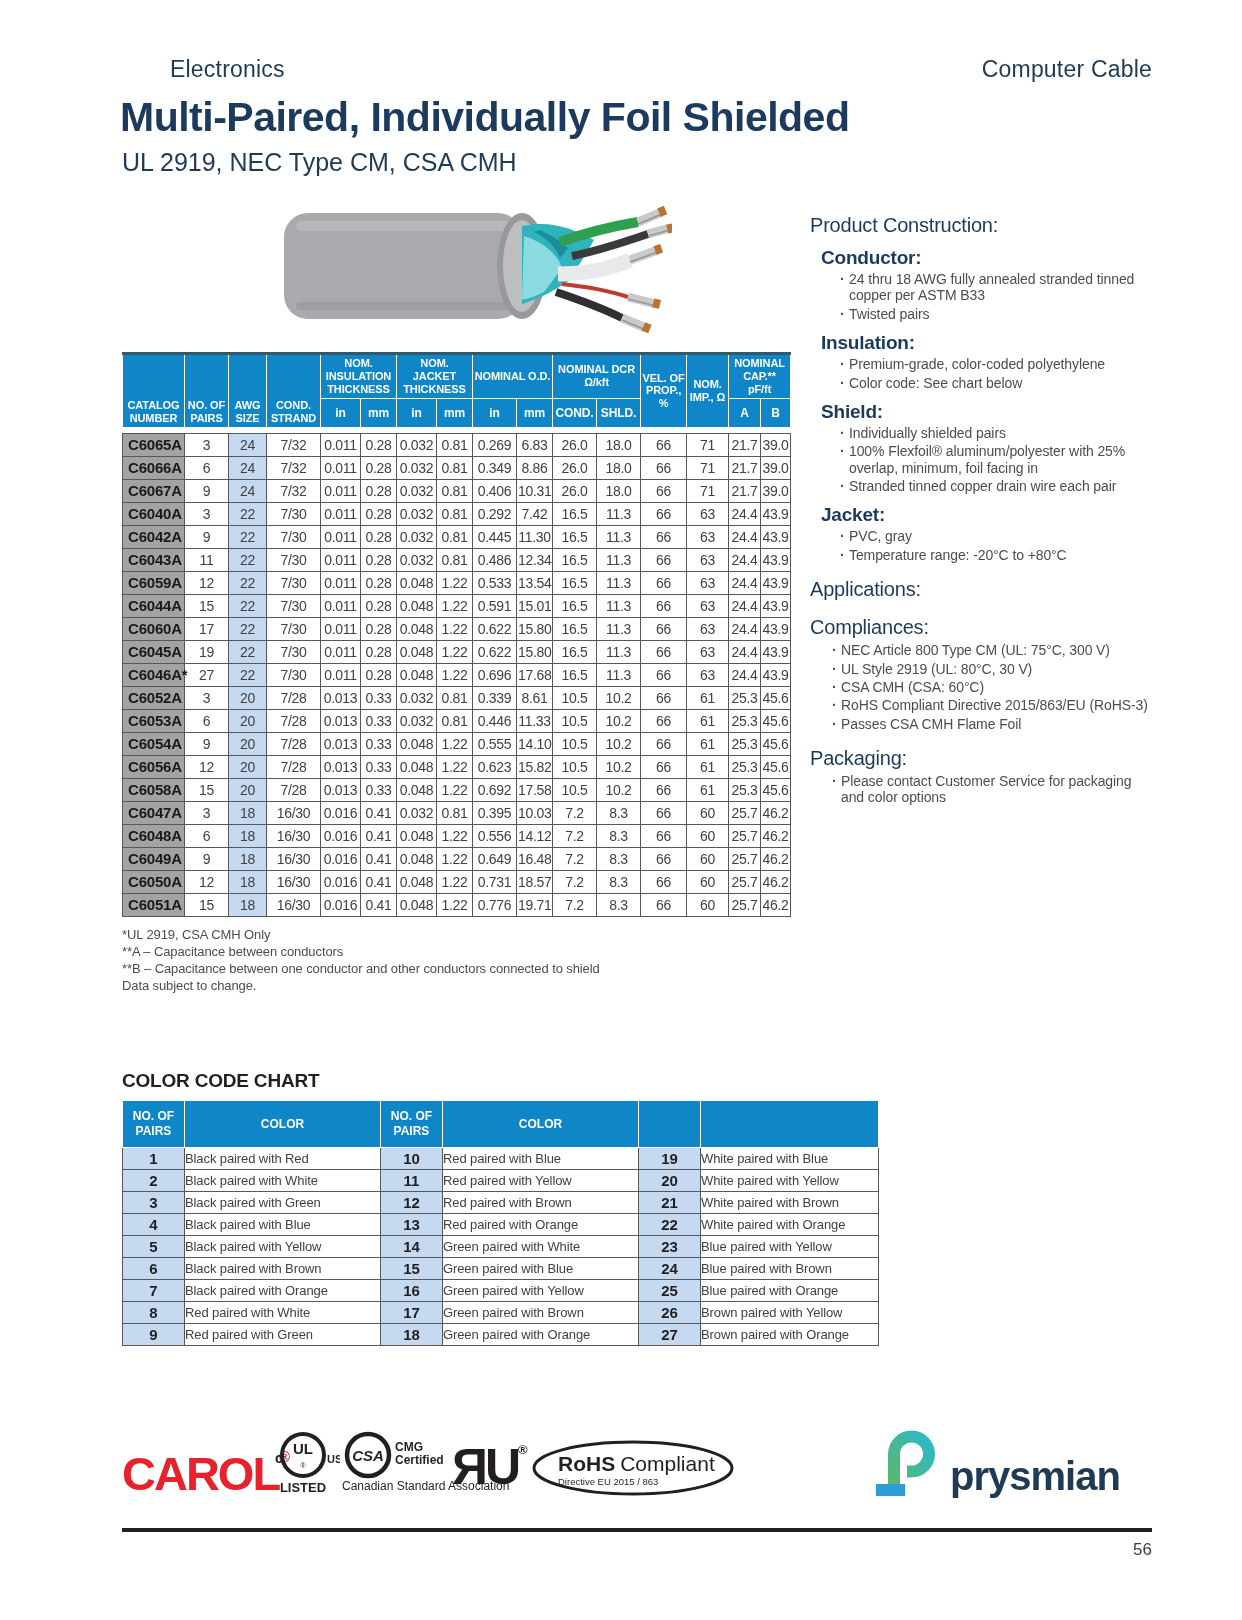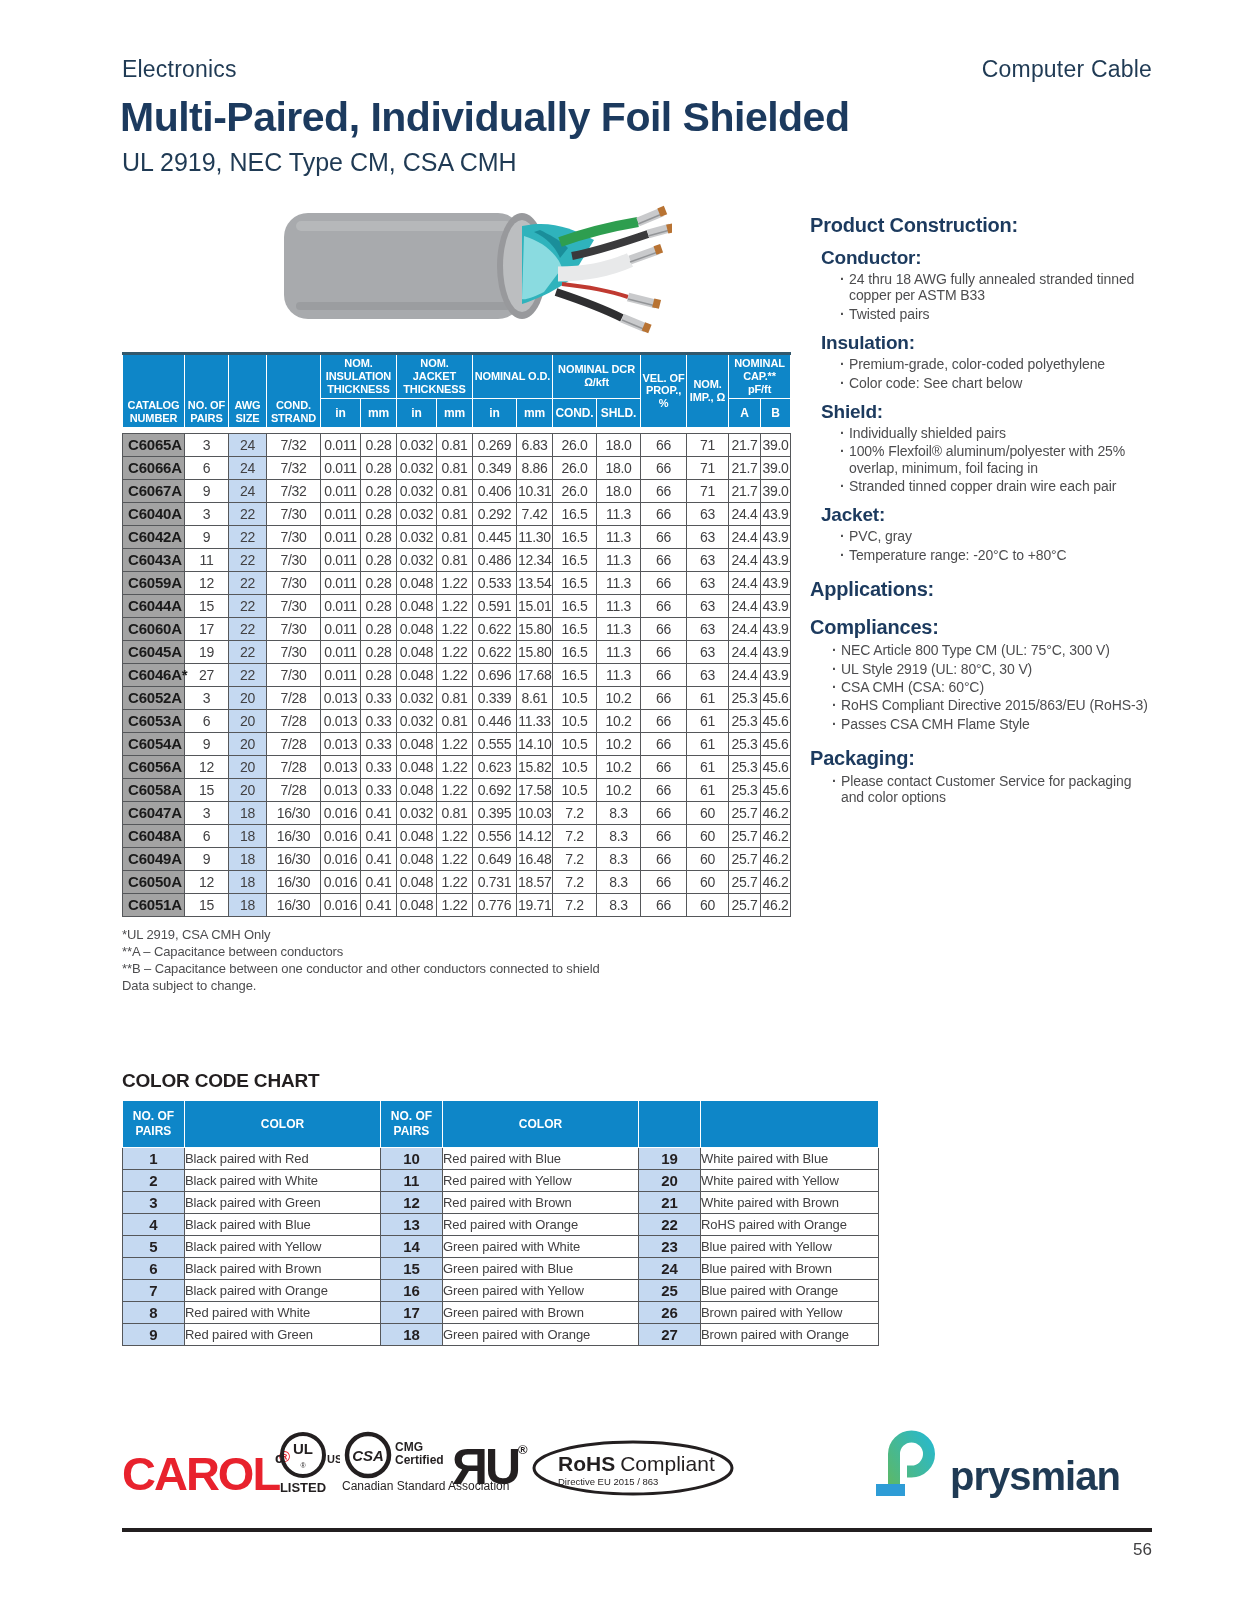--- a/index.html
+++ b/index.html
@@ -3,30 +3,30 @@
 <meta charset="utf-8">
 <style>
   html,body { margin:0; padding:0; background:#e9e9e9; }
   .page {
     position:relative; width:1242px; height:1620px; margin:0 auto;
     background:#ffffff; font-family:"Liberation Sans", sans-serif; color:#414042;
     overflow:hidden;
   }
   
   .masthead { position:absolute; left:122px; top:56px; width:1030px; display:flex; justify-content:space-between; }
-  .masthead span { font-size:23px; color:#1F3A54; letter-spacing:0.2px; }
+  .masthead span { font-size:23px; color:#1F3A54; letter-spacing:0.2px;margin-left:48px; }
   .doc-title { position:absolute; left:120px; top:94px; font-size:41px; font-weight:800; color:#1C3A5E; letter-spacing:-0.5px; }
   .doc-subtitle { position:absolute; left:122px; top:148px; font-size:25px; color:#1F3A54; }
 
   
   .cable-wrap { position:absolute; left:272px; top:198px; }
 
   
   .sidebar { position:absolute; left:810px; top:214px; width:348px; }
-  .sb-h1 { font-size:20px; font-weight:700; color:#1C3A5E; margin:15px 0 3px 0; letter-spacing:-0.2px; }
+  .sb-h1 { font-size:20px; font-weight:400; color:#1C3A5E; margin:15px 0 3px 0; letter-spacing:-0.2px; }
   .sb-h1:first-child { margin-top:0; }
   .sb-h2 { font-size:19px; font-weight:800; color:#1C3A5E; margin:10px 0 2px 11px; letter-spacing:-0.2px; }
   .sb-bullets { margin-left:30px; }
   .sb-bullets.lv1 { margin-left:22px; }
   .sb-li { font-size:14px; line-height:1.17; color:#4D4D4F; position:relative; padding-left:9px; margin-bottom:2px; letter-spacing:-0.1px; }
   .sb-li::before { content:"·"; position:absolute; left:0; top:0; font-weight:700; color:#4D4D4F; }
 
   
   .spec-wrap { position:absolute; left:122px; top:352px; width:668px; }
   table { border-spacing:0; }
@@ -149,21 +149,21 @@
           <div class="sb-li">PVC, gray</div>
           <div class="sb-li">Temperature range: -20°C to +80°C</div>
         </div>
         <div class="sb-h1">Applications:</div>
         <div class="sb-h1">Compliances:</div>
         <div class="sb-bullets lv1">
           <div class="sb-li">NEC Article 800 Type CM (UL: 75°C, 300 V)</div>
           <div class="sb-li">UL Style 2919 (UL: 80°C, 30 V)</div>
           <div class="sb-li">CSA CMH (CSA: 60°C)</div>
           <div class="sb-li">RoHS Compliant Directive 2015/863/EU (RoHS-3)</div>
-          <div class="sb-li">Passes CSA CMH Flame Style</div>
+          <div class="sb-li">Passes CSA CMH Flame Foil</div>
         </div>
         <div class="sb-h1">Packaging:</div>
         <div class="sb-bullets lv1">
           <div class="sb-li">Please contact Customer Service for packaging and color options</div>
         </div>
       </div>
   </div>
 
   <div class="spec-wrap">
     <table class="spec-head">
@@ -666,21 +666,21 @@
             <td class="cc-c">Red paired with Brown</td>
             <td class="cc-n">21</td>
             <td class="cc-c">White paired with Brown</td>
           </tr>
           <tr>
             <td class="cc-n">4</td>
             <td class="cc-c">Black paired with Blue</td>
             <td class="cc-n">13</td>
             <td class="cc-c">Red paired with Orange</td>
             <td class="cc-n">22</td>
-            <td class="cc-c">RoHS paired with Orange</td>
+            <td class="cc-c">White paired with Orange</td>
           </tr>
           <tr>
             <td class="cc-n">5</td>
             <td class="cc-c">Black paired with Yellow</td>
             <td class="cc-n">14</td>
             <td class="cc-c">Green paired with White</td>
             <td class="cc-n">23</td>
             <td class="cc-c">Blue paired with Yellow</td>
           </tr>
           <tr>

